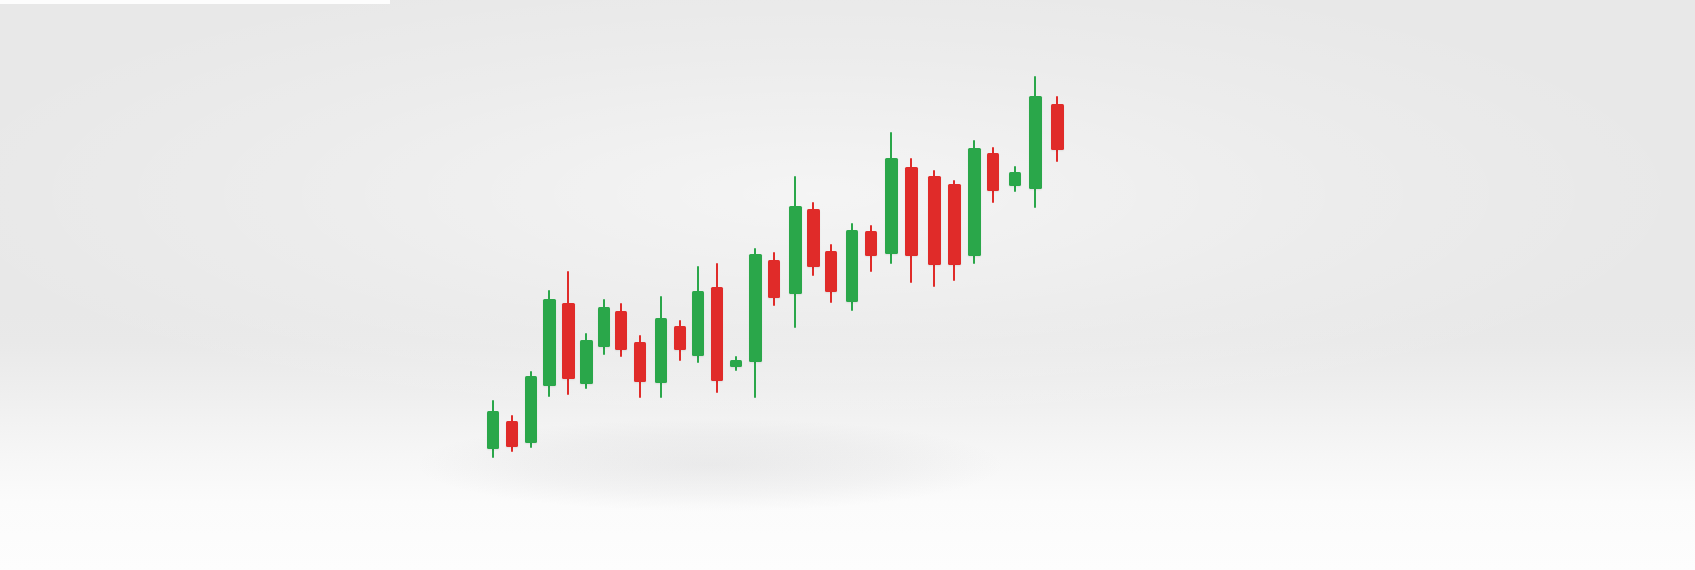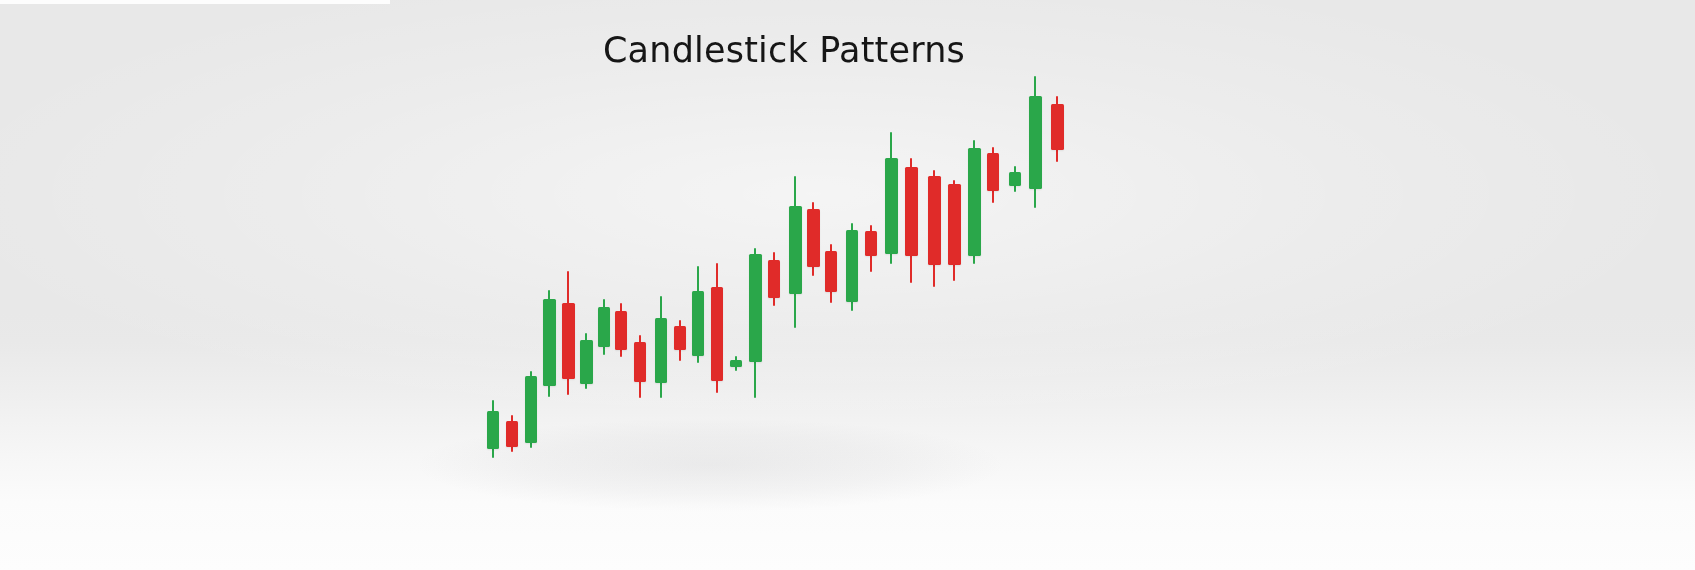--- a/index.html
+++ b/index.html
@@ -101,21 +101,20 @@
   }
 </style>
 <style>.up .wick,.up .body{background:#2aa74a;}.down .wick,.down .body{background:#e02b29;}</style></head>
 <body>
 
 <div id="stage">
 
   <div id="top-edge"></div>
   <div id="floor-shadow"></div>
 
-  <div id="chart-title" style="color: rgb(22, 22, 22);">Candlestick Patterns</div>
 
   <div id="candle-plot">
       <div class="candle up" style="left: 493px;">
         <div class="wick" style="left: -1.3px; top: 400px; height: 58px;"></div>
         <div class="body" style="left: -6px; width: 12px; top: 411px; height: 38px;"></div>
       </div>
       <div class="candle down" style="left: 512px;">
         <div class="wick" style="left: -1.3px; top: 415px; height: 37px;"></div>
         <div class="body" style="left: -6px; width: 12px; top: 421px; height: 26px;"></div>
       </div>

